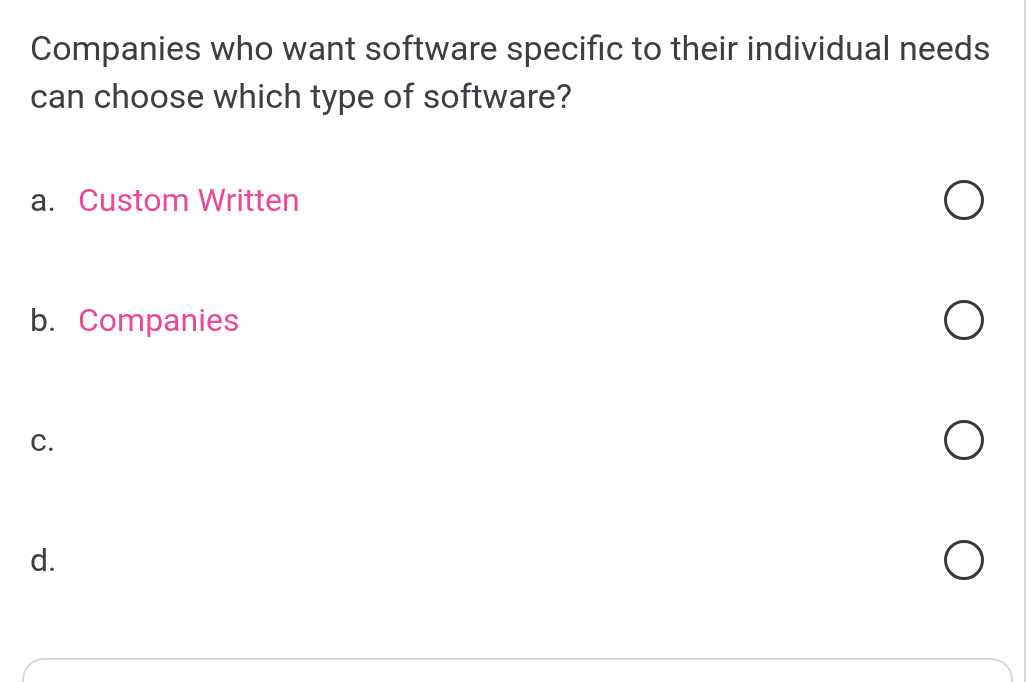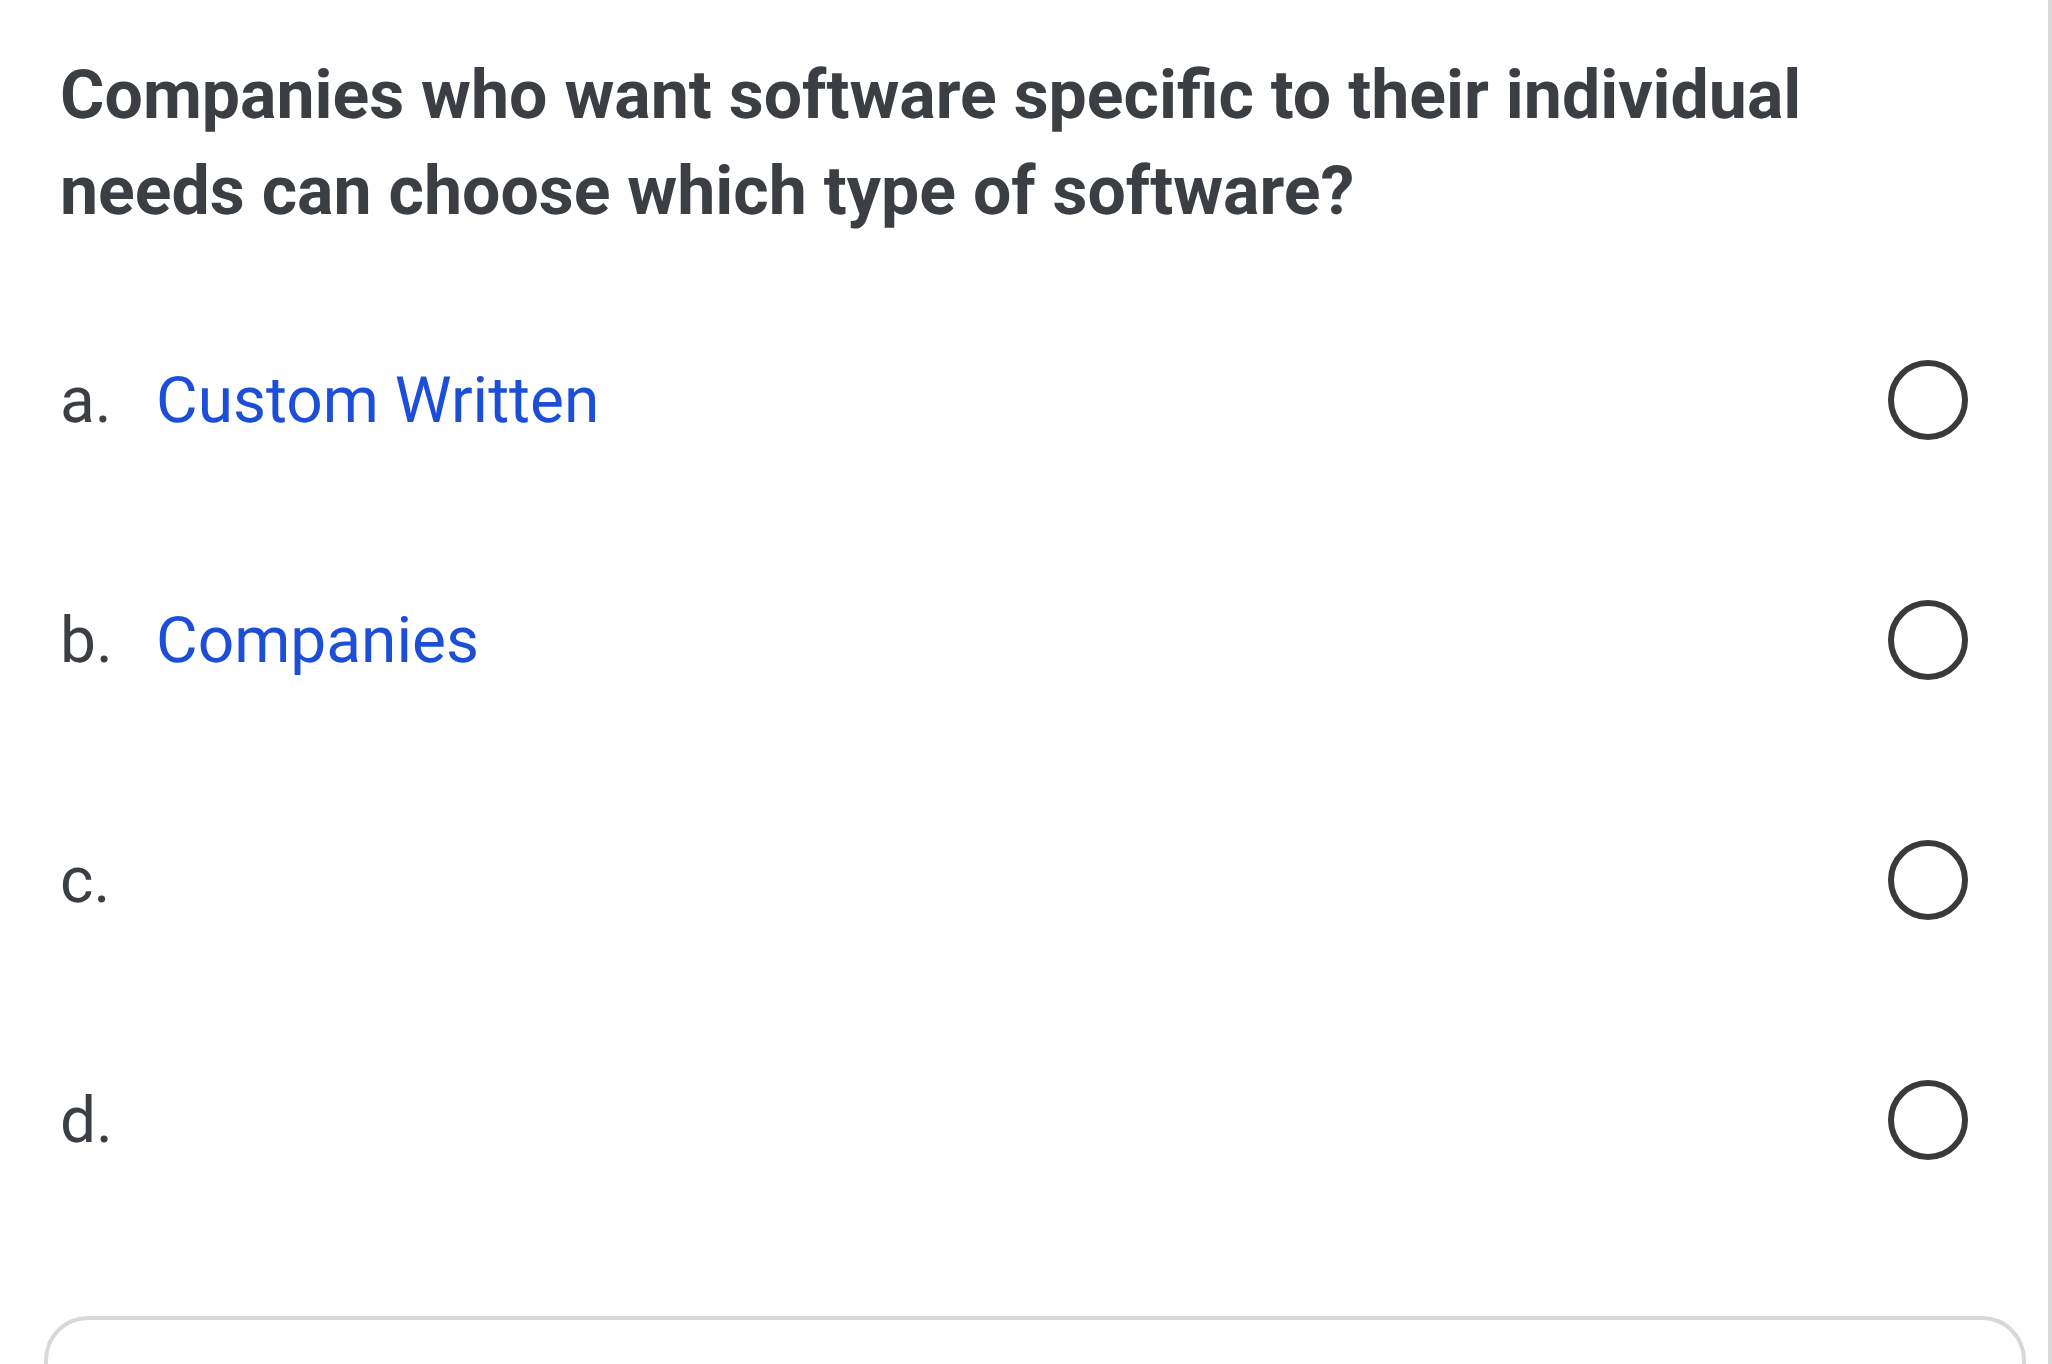--- a/index.html
+++ b/index.html
@@ -17,21 +17,21 @@
     .container {
       padding: 25px 30px 30px 30px;
       border-right: 2px solid #d8d8d8;
       height: 100%;
     }
     .question-text {
       font-size: 34px;
       color: #3b3f44;
       line-height: 1.4;
       margin-bottom: 60px;
-      font-weight: 700;
+      font-weight: 400;
     }
     .options-list {
       display: flex;
       flex-direction: column;
       gap: 80px;
     }
     .option-row {
       display: flex;
       align-items: center;
       justify-content: space-between;
@@ -41,21 +41,21 @@
       align-items: baseline;
       gap: 18px;
     }
     .option-letter {
       font-size: 32px;
       color: #3b3f44;
       min-width: 30px;
     }
     .option-label {
       font-size: 32px;
-      color: #1d4ed8;
+      color: #ec4899;
     }
     .radio-circle {
       width: 40px;
       height: 40px;
       border: 3px solid #3a3a3a;
       border-radius: 50%;
       background: transparent;
       cursor: pointer;
       flex-shrink: 0;
       margin-right: 10px;

